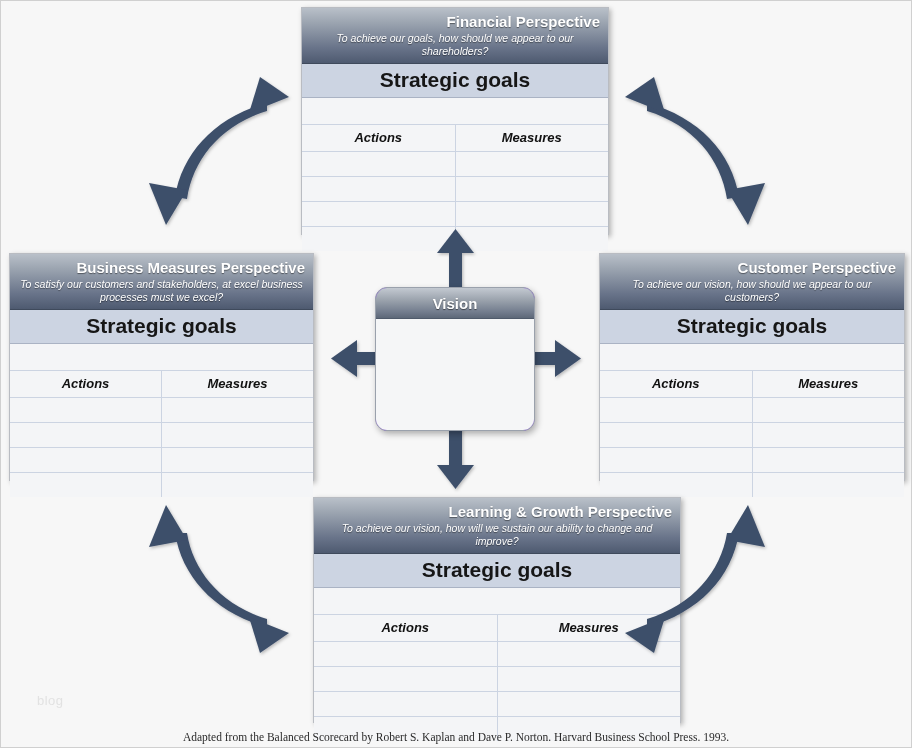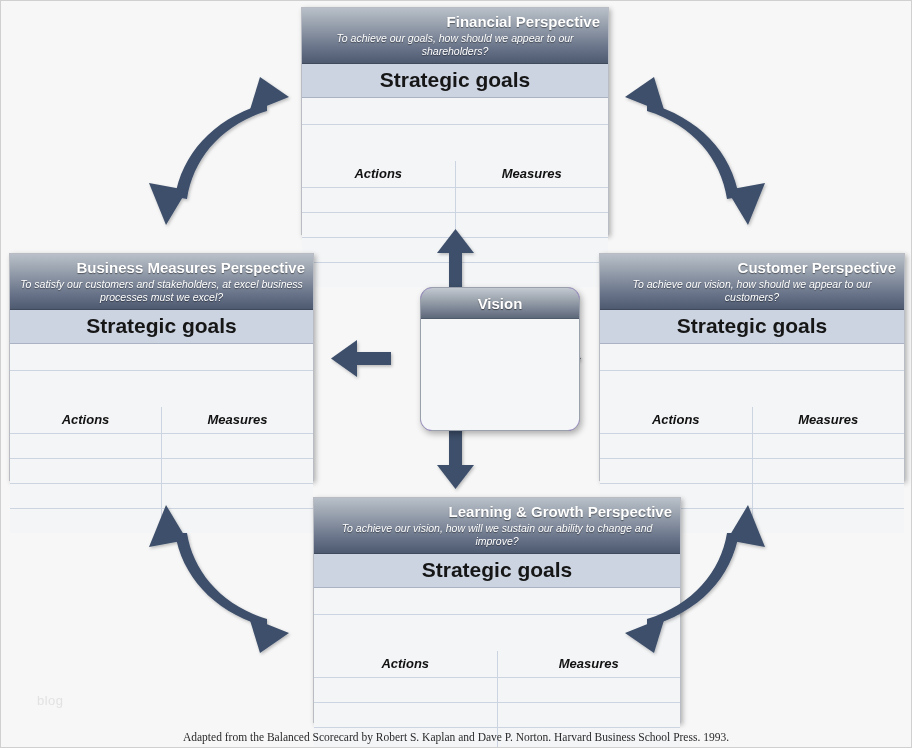--- a/index.html
+++ b/index.html
@@ -65,21 +65,21 @@
     text-align:center;
     font-size:21px;font-weight:bold;color:#161616;
     padding:4px 0 5px 0;
   }
   .goal-blank{
     height:26px;
     border-bottom:1px solid #ccd4e2;
     background:#f4f5f7;
   }
   .tbl{
-    width:100%;border-collapse:collapse;table-layout:fixed;margin-top:36px;
+    width:100%;border-collapse:collapse;table-layout:fixed;
   }
   .tbl th{
     font-size:13px;font-style:italic;font-weight:bold;color:#111;
     padding:5px 0 6px 0;
     border-bottom:1px solid #ccd4e2;
     background:#f4f5f7;
   }
   .tbl td{
     height:22px;
     border-bottom:1px solid #ccd4e2;
@@ -97,21 +97,20 @@
   
   #vision{
     position:absolute;left:374px;top:286px;width:160px;height:144px;
     background:#6d28d9;
     border:1px solid #9aa1ac;
     border-radius:12px;
     box-sizing:border-box;
     box-shadow:2px 3px 6px rgba(0,0,0,.3);
     overflow:hidden;
     z-index:5;
-    margin-left:45px;
   }
   #vision .vhead{
     height:30px;
     background:linear-gradient(to bottom,#c3c9d1 0%,#9ba3ad 40%,#727c8d 80%,#5d6878 100%);
     border-bottom:1px solid #4f5a6b;
     display:flex;align-items:center;justify-content:center;
     color:#ffffff;font-size:15px;font-weight:bold;
     text-shadow:0 1px 1px rgba(0,0,0,.5);
   }
 

